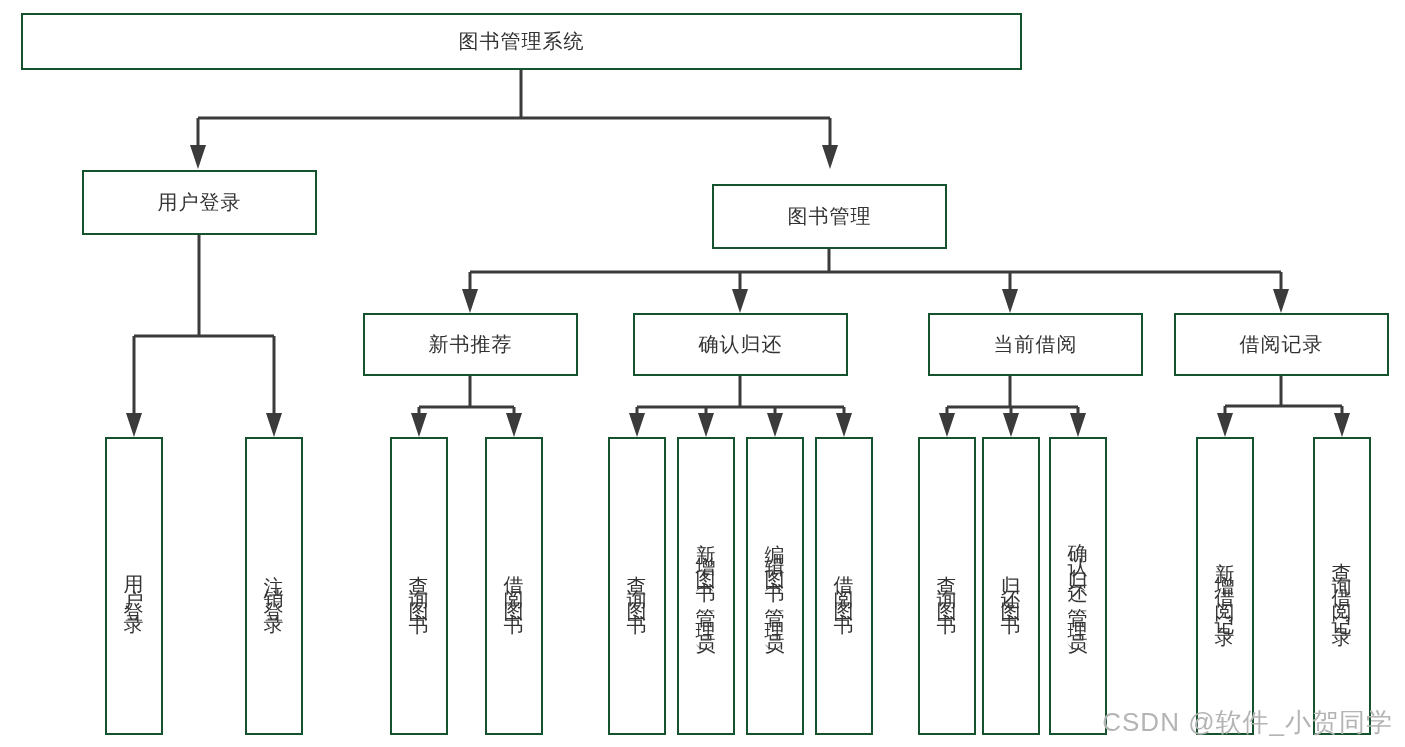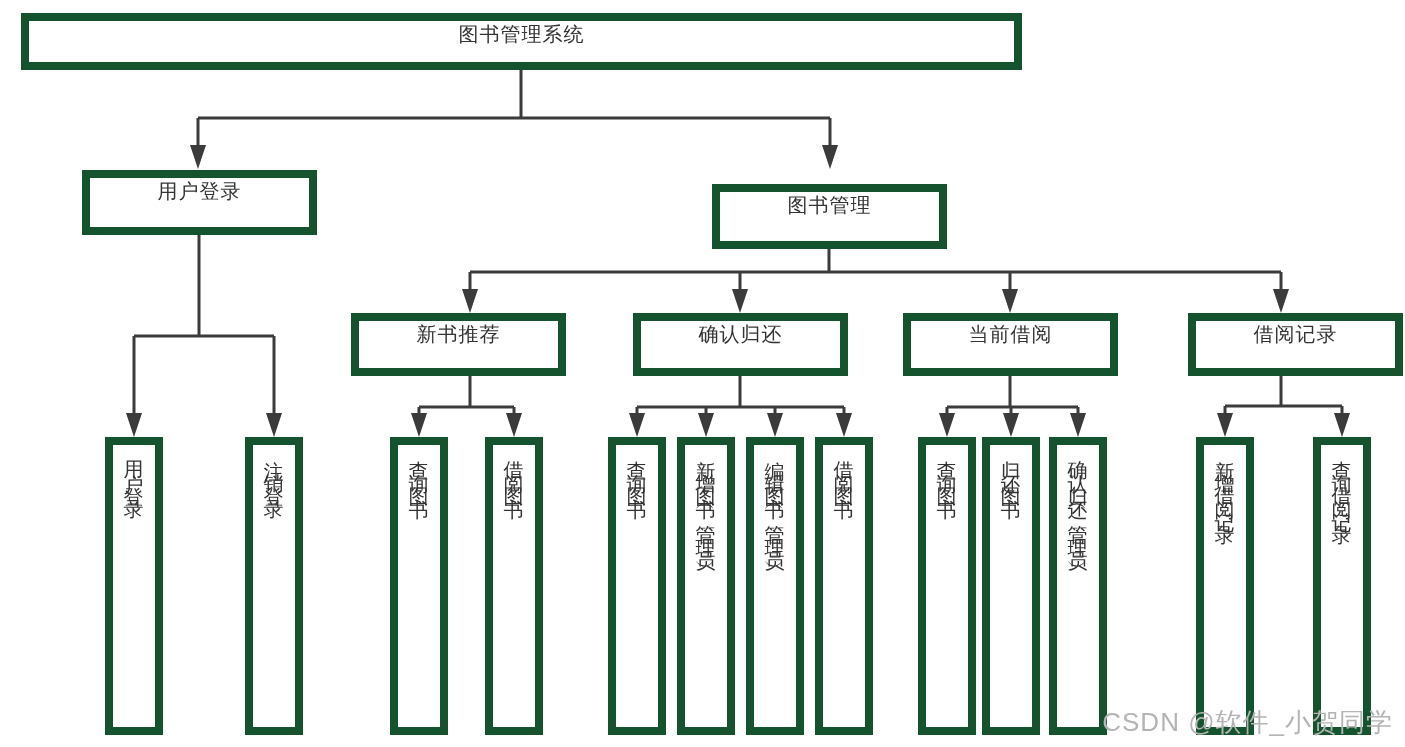--- a/index.html
+++ b/index.html
@@ -3,21 +3,21 @@
 <meta charset="utf-8">
 <style>
   html,body{margin:0;padding:0;background:#ffffff;}
   .canvas{
     position:relative;width:1405px;height:747px;background:#ffffff;
     font-family:"Liberation Sans",sans-serif;overflow:hidden;
   }
   .wires{position:absolute;left:0;top:0;width:1405px;height:747px;}
   .node{
     position:absolute;box-sizing:border-box;background:#ffffff;
-    border:8px solid #14532d;display:flex;justify-content:center;
+    border:2px solid #14532d;display:flex;align-items:center;justify-content:center;
     color:#333333;font-size:20px;letter-spacing:1px;white-space:nowrap;
   }
   .root{left:21px;top:13px;width:1001px;height:57px;}
   .lvl2{height:65px;width:235px;}
   .lvl3{height:63px;width:215px;top:313px;}
   .leaf{top:437px;width:58px;height:298px;}
   .leaf span{
     writing-mode:vertical-lr;text-orientation:mixed;
     letter-spacing:13px;line-height:1;font-size:20px;white-space:nowrap;
   }
@@ -75,30 +75,30 @@
     <span>图书管理系统</span>
   </div>
 
   <div class="node lvl2" style="left:82px;top:170px;">
     <span>用户登录</span>
   </div>
   <div class="node lvl2" style="left:712px;top:169px;margin-top:15px;">
     <span>图书管理</span>
   </div>
 
-  <div class="node lvl3" style="left:351px;">
+  <div class="node lvl3" style="left:363px;">
     <span>新书推荐</span>
   </div>
   <div class="node lvl3" style="left:633px;">
     <span>确认归还</span>
   </div>
-  <div class="node lvl3" style="left:903px;">
+  <div class="node lvl3" style="left:928px;">
     <span>当前借阅</span>
   </div>
-  <div class="node lvl3" style="left:1174px;margin-left:14px;">
+  <div class="node lvl3" style="left:1174px;">
     <span>借阅记录</span>
   </div>
 
   <div class="node leaf" style="left:105px;">
     <span>用户登录</span>
   </div>
   <div class="node leaf" style="left:245px;">
     <span>注销登录</span>
   </div>
 

